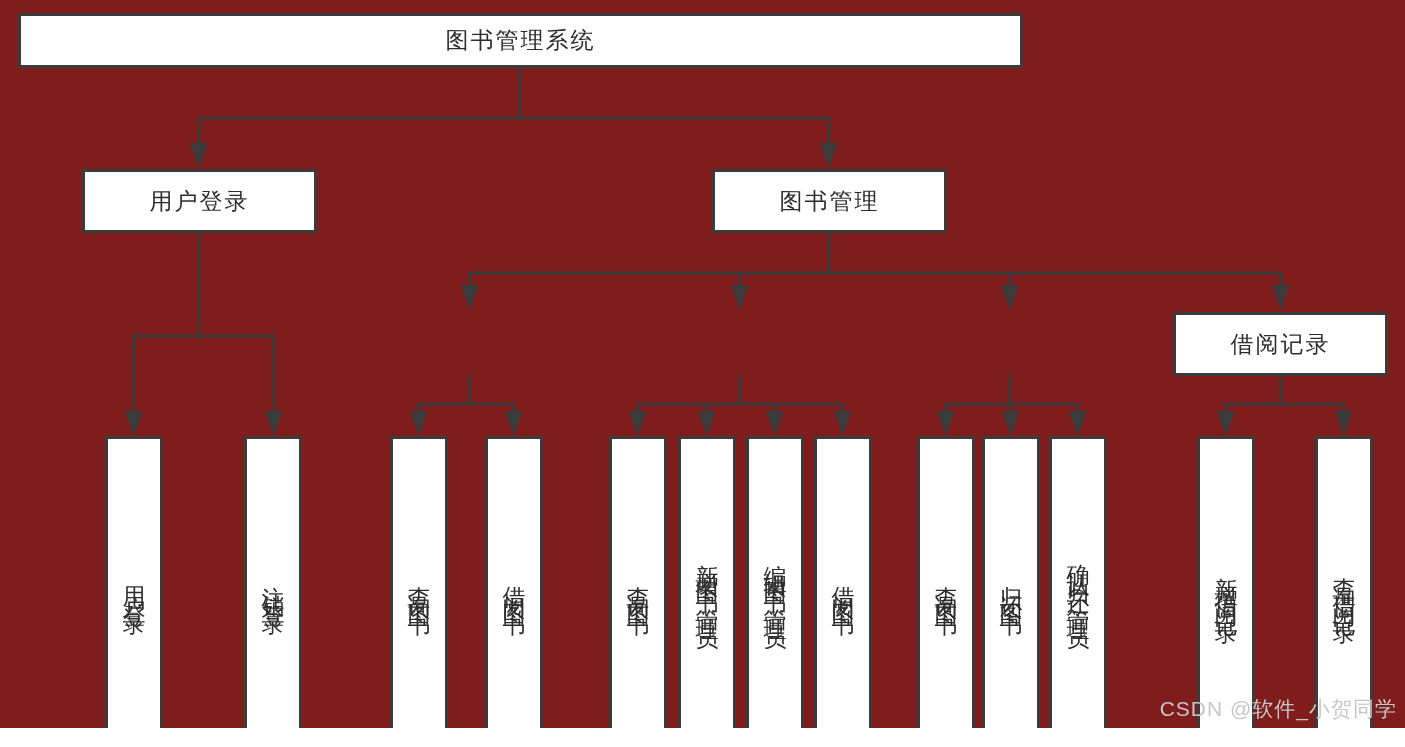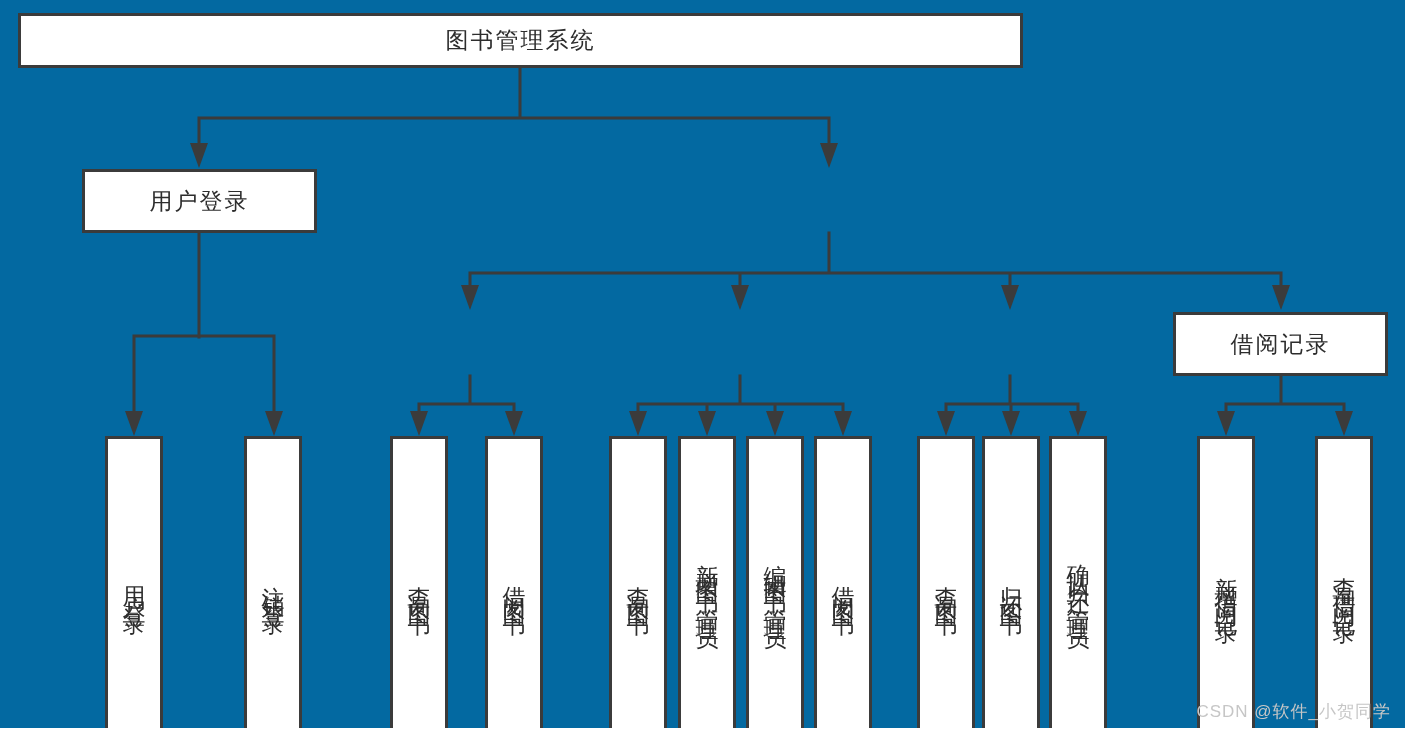--- a/index.html
+++ b/index.html
@@ -2,21 +2,21 @@
 <html><head>
 <meta charset="utf-8">
 <style>
   html,body{margin:0;padding:0;}
   body{
     width:1405px;height:747px;
     background:#ffffff;
     font-family:"Liberation Sans","DejaVu Sans",sans-serif;
   }
   .stage{
-    position:relative;width:1405px;height:728px;overflow:hidden;background:#0369a1;
+    position:relative;width:1405px;height:728px;overflow:hidden;background:#7f1d1d;
   }
   svg.connectors{position:absolute;left:0;top:0;z-index:1;}
   .node{
     position:absolute;
     box-sizing:border-box;
     border:3px solid #3b3b3b;
     background:#ffffff;
     color:#2d2d2d;
     display:flex;align-items:center;justify-content:center;
     z-index:2;
@@ -24,24 +24,24 @@
     letter-spacing:2px;
   }
   .node.v{
     writing-mode:vertical-rl;
     text-orientation:mixed;
     letter-spacing:9px;
     line-height:1;
   }
   .watermark{
     position:absolute;
-    right:14px;bottom:5px;
+    right:8px;bottom:5px;
     z-index:3;
     color:#c6c6c6;
-    font-size:17px;
+    font-size:21px;
     letter-spacing:1px;
     white-space:nowrap;
   }
 </style>
 </head>
 <body>
 
 <div class="stage">
 
   <svg class="connectors" width="1405" height="747" viewBox="0 0 1405 747">
@@ -79,20 +79,23 @@
     <polygon points="1217,411 1235,411 1226,436" fill="#3b3b3b"></polygon>
     <polygon points="1335,411 1353,411 1344,436" fill="#3b3b3b"></polygon>
   </svg>
 
   <div class="node" style="left:18px;top:13px;width:1005px;height:55px">
     <span>图书管理系统</span>
   </div>
 
   <div class="node" style="left:82px;top:169px;width:235px;height:64px">
     <span>用户登录</span>
+  </div>
+  <div class="node" style="left:712px;top:169px;width:235px;height:64px">
+    <span>图书管理</span>
   </div>
 
   <div class="node" style="left:1173px;top:312px;width:215px;height:64px">
     <span>借阅记录</span>
   </div>
 
   <div class="node v" style="left:105px;top:436px;width:58px;height:300px">
     <span>用户登录</span>
   </div>
   <div class="node v" style="left:244px;top:436px;width:58px;height:300px">

